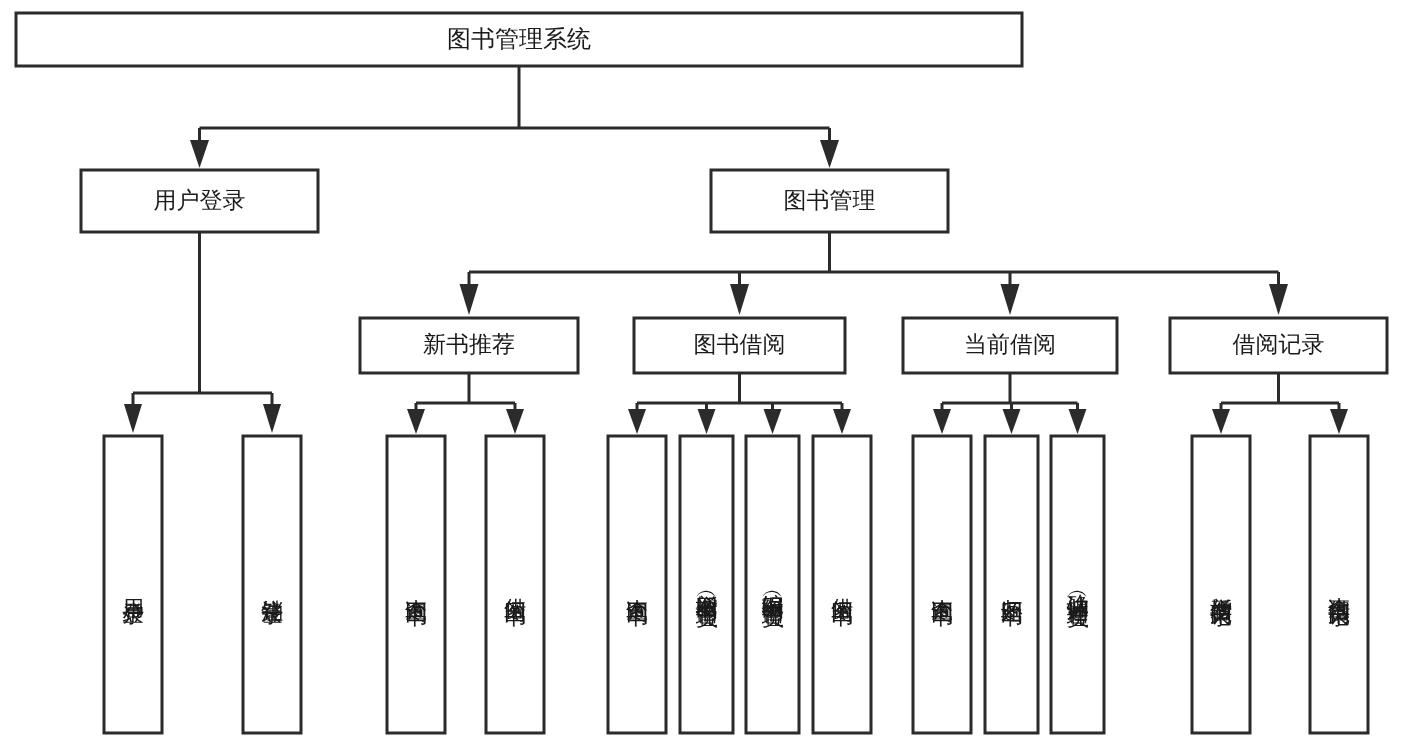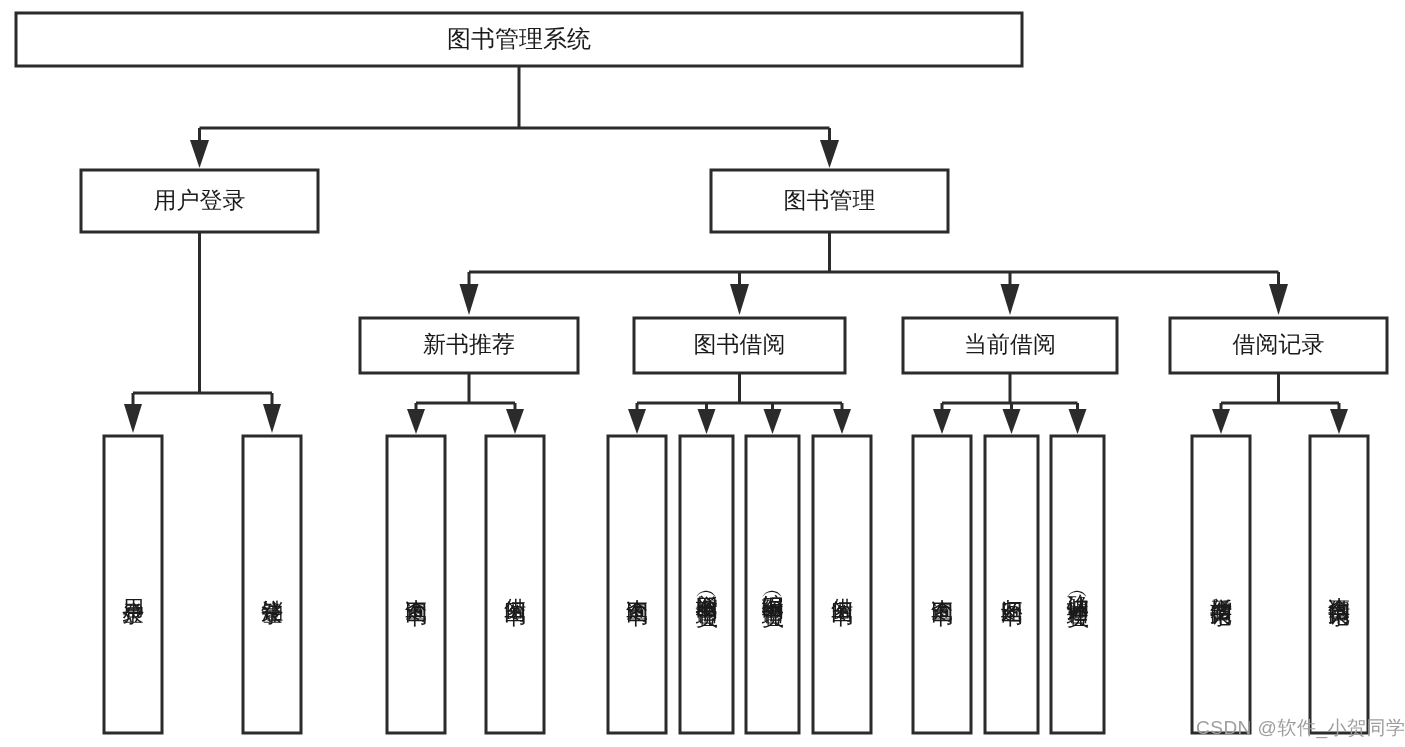--- a/index.html
+++ b/index.html
@@ -239,15 +239,14 @@
   <div class="leaf-label-box" style="left:1051px; top:436px; width:53px; height:297px;">
     <span class="leaf-label-text">确认归还（管理员）</span>
   </div>
   <div class="leaf-label-box" style="left:1192px; top:436px; width:58px; height:297px;">
     <span class="leaf-label-text">新增借阅记录</span>
   </div>
   <div class="leaf-label-box" style="left:1310px; top:436px; width:58px; height:297px;">
     <span class="leaf-label-text">查询借阅记录</span>
   </div>
 
-  <div class="watermark" style="left:1196px; top:715px;">CSDN @软件_小贺同学</div>
 
 </div>
 
 </body></html>

